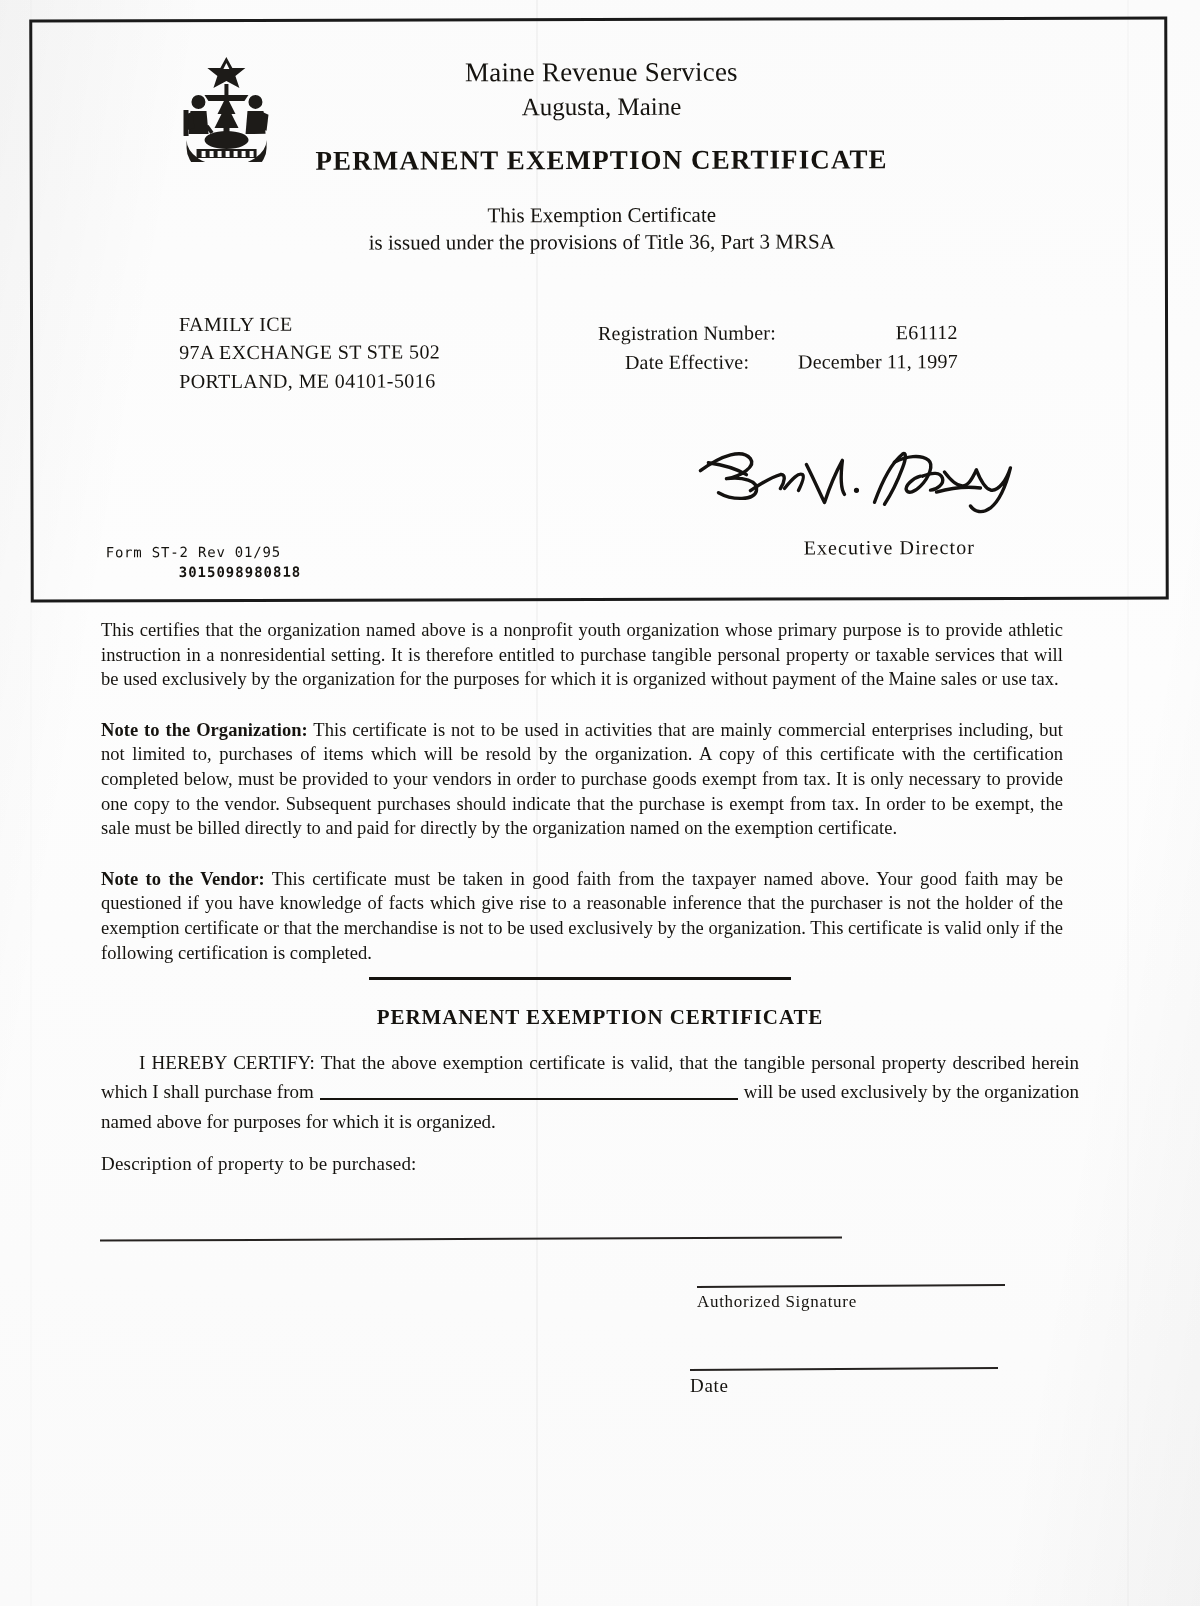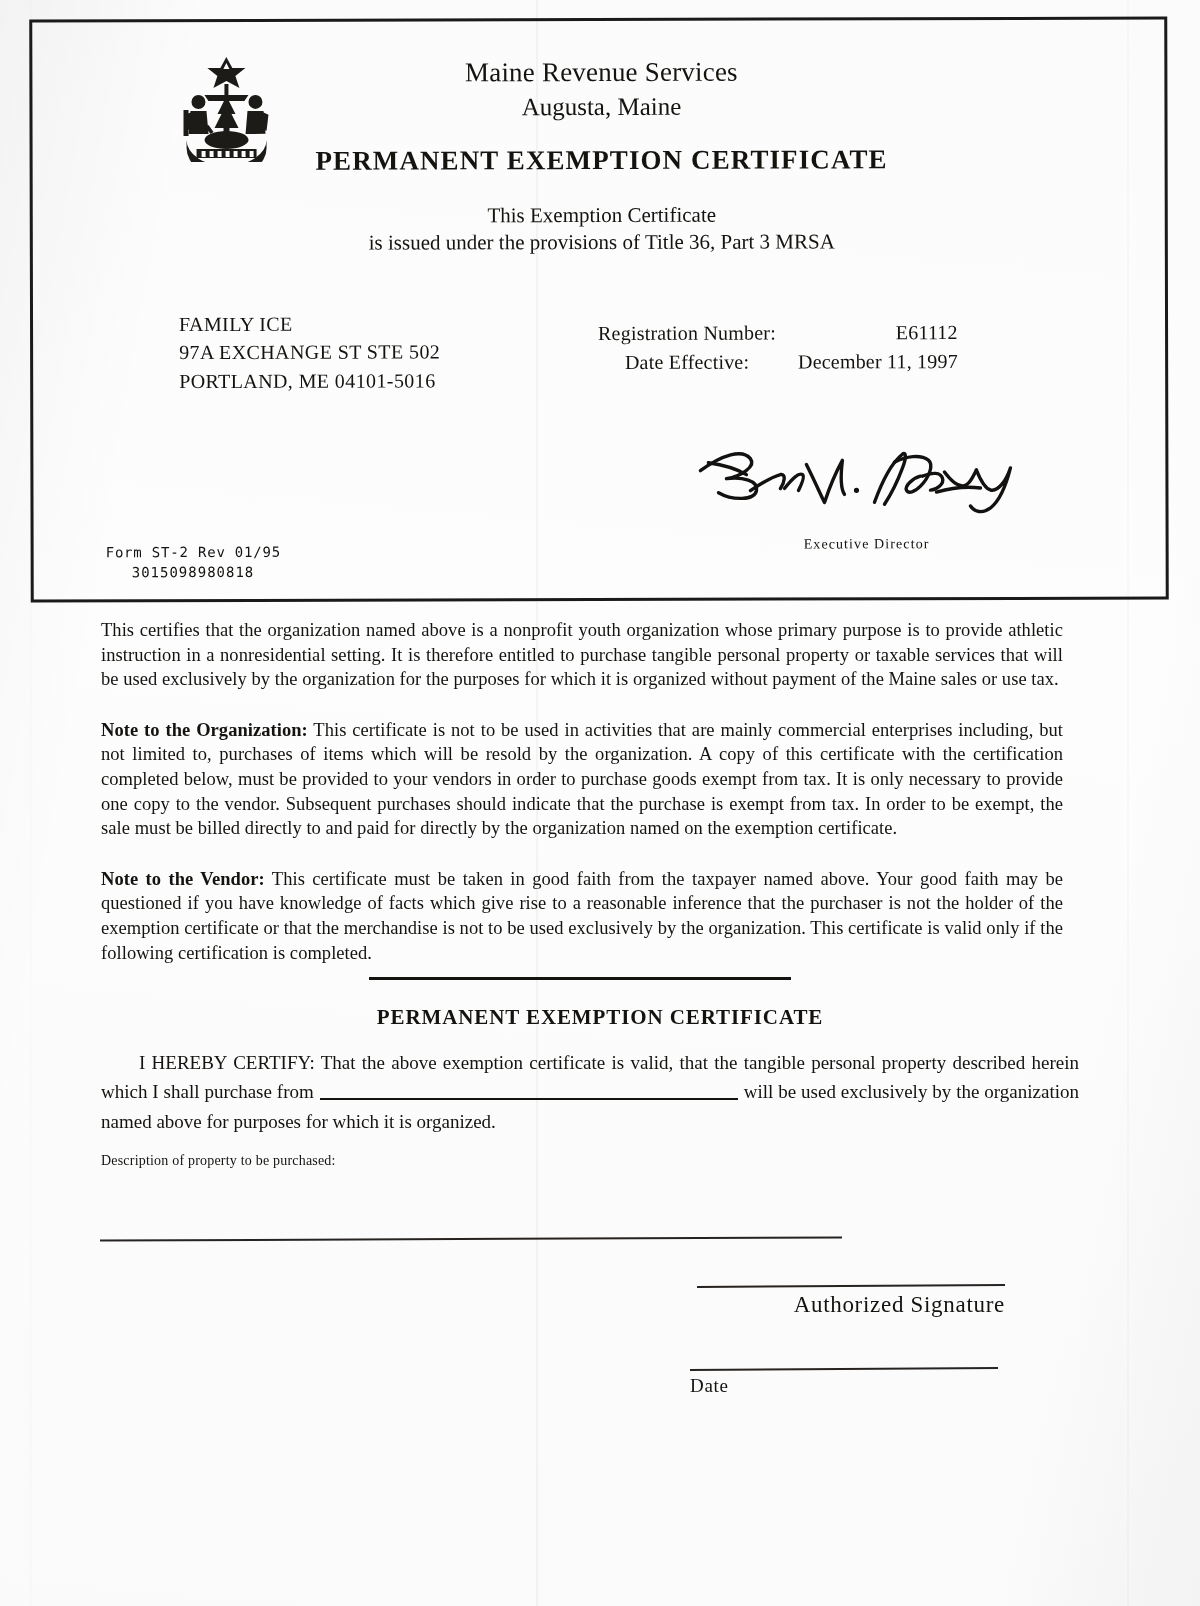--- a/index.html
+++ b/index.html
@@ -105,33 +105,33 @@
     position: absolute;
     left: 655px;
     top: 408px;
     width: 340px;
     height: 90px;
   }
   #exec-title {
     position: absolute;
     left: 770px;
     top: 516px;
-    font-size: 14px;
+    font-size: 20px;
     letter-spacing: 1.1px;
   }
 
   #form-no {
     position: absolute;
     left: 72px;
     top: 522px;
     font-size: 14px;
     letter-spacing: .8px;
     font-family: "DejaVu Sans Mono", "Liberation Mono", monospace;
   }
-  #form-no .line2 { display: block; margin-left: 26px; margin-top: 4px; font-weight: normal; letter-spacing: 1px; }
+  #form-no .line2 { display: block; margin-left: 73px; margin-top: 4px; font-weight: bold; letter-spacing: 1px; }
 
   
   #body-wrap {
     position: absolute;
     left: 101px;
     top: 618px;
     width: 978px;
   }
   p.para {
     margin: 0 16px 26px 0;
@@ -178,21 +178,21 @@
     border-bottom: 2px solid #15130f;
     height: 19px;
     vertical-align: baseline;
     margin: 0 6px -2px 6px;
   }
 
   #desc-label {
     position: absolute;
     left: 101px;
     top: 1153px;
-    font-size: 14px;
+    font-size: 19px;
     letter-spacing: .2px;
   }
   #desc-rule {
     position: absolute;
     left: 100px;
     top: 1238px;
     width: 742px;
     height: 2px;
     background: #262321;
     transform: rotate(-0.25deg);
@@ -205,22 +205,22 @@
     width: 308px;
     height: 2px;
     background: #262321;
     transform: rotate(-0.35deg);
   }
   #sig-label {
     position: absolute;
     left: 697px;
     top: 1292px;
     width: 308px;
-    text-align: right;
-    font-size: 23px;
+    text-align: left;
+    font-size: 17px;
     letter-spacing: .7px;
   }
   #date-rule {
     position: absolute;
     left: 690px;
     top: 1368px;
     width: 308px;
     height: 2px;
     background: #262321;
     transform: rotate(-0.35deg);

